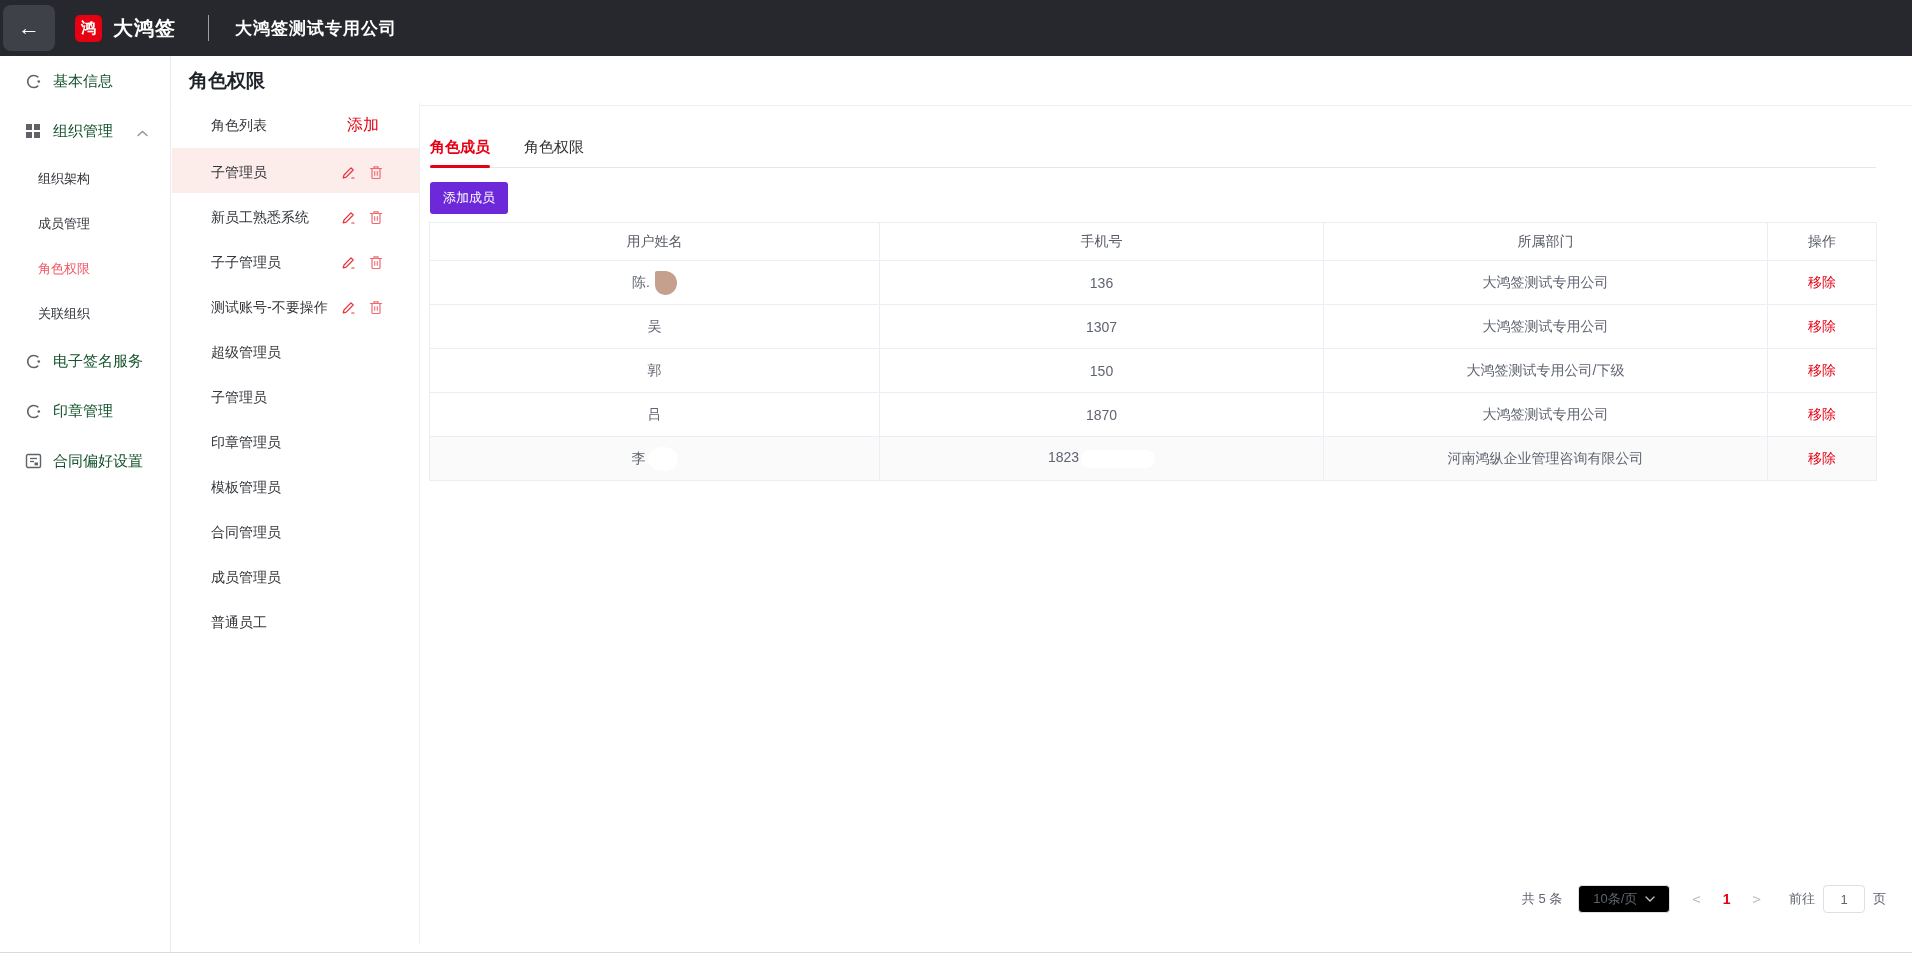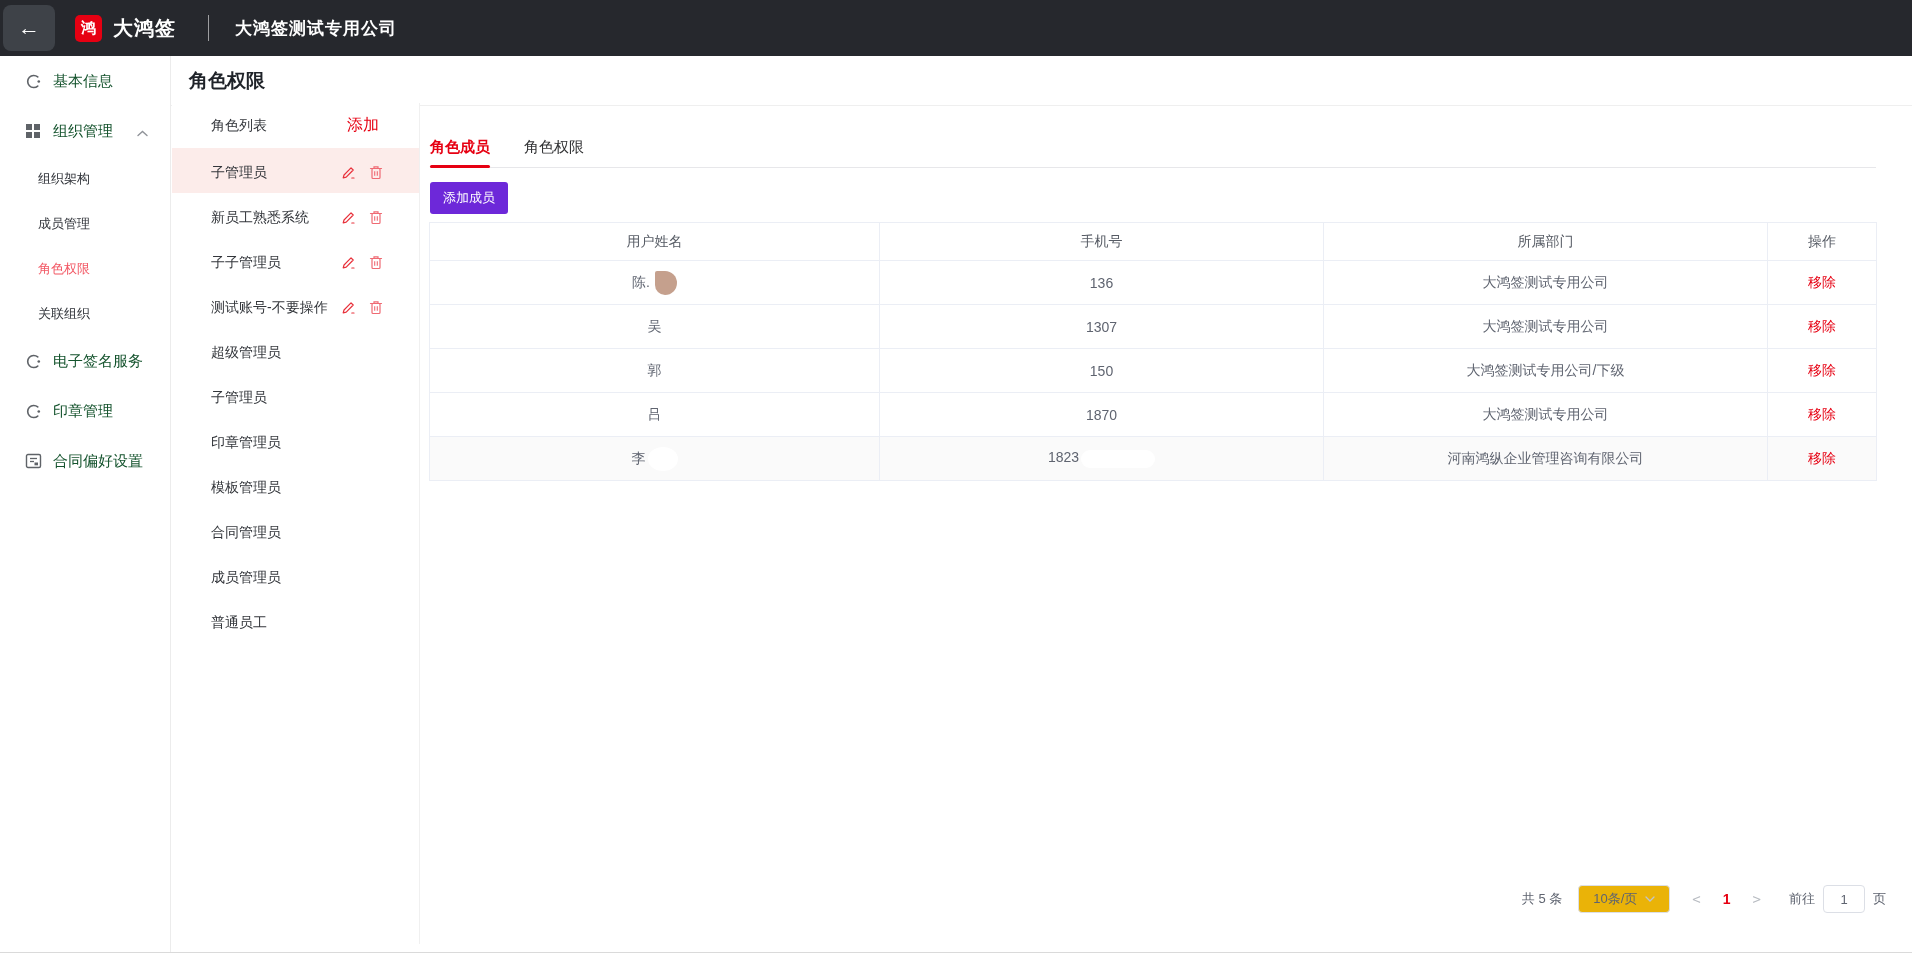--- a/index.html
+++ b/index.html
@@ -75,21 +75,21 @@
     border-radius:50%; vertical-align:middle; margin-left:2px; }
   .blob-white-pill { display:inline-block; width:74px; height:18px; background:#fff;
     border-radius:10px; vertical-align:middle; margin-left:2px; }
 
   
   .pagination { position:absolute; right:26px; bottom:43px; display:flex;
     align-items:center; font-size:13px; color:#5f6470; }
   .pg-total { margin-right:16px; }
   .pg-size { width:92px; height:28px; border:1px solid #dcdfe6; border-radius:4px;
     display:flex; align-items:center; justify-content:center; gap:8px; cursor:pointer;
-    color:#5f6470; background:#eab308; }
+    color:#5f6470; background:#000000; }
   .pg-arrow { color:#b8bcc2; font-size:14px; margin:0 0 0 22px; cursor:pointer;
     font-family:"DejaVu Sans Mono",monospace; }
   .pg-arrow.next { margin-left:22px; }
   .pg-current { color:#e60012; font-weight:bold; font-size:14px; margin-left:22px; cursor:pointer; }
   .pg-goto-label { margin-left:28px; }
   .pg-goto-input { width:42px; height:28px; border:1px solid #dcdfe6; border-radius:4px;
     margin:0 8px; text-align:center; font-size:13px; color:#5f6470; font-family:inherit; }
   .pg-page-suffix { }
 
   .window-bottom-line { position:absolute; left:0; right:0; bottom:3px; height:1px; background:#dadada; }

